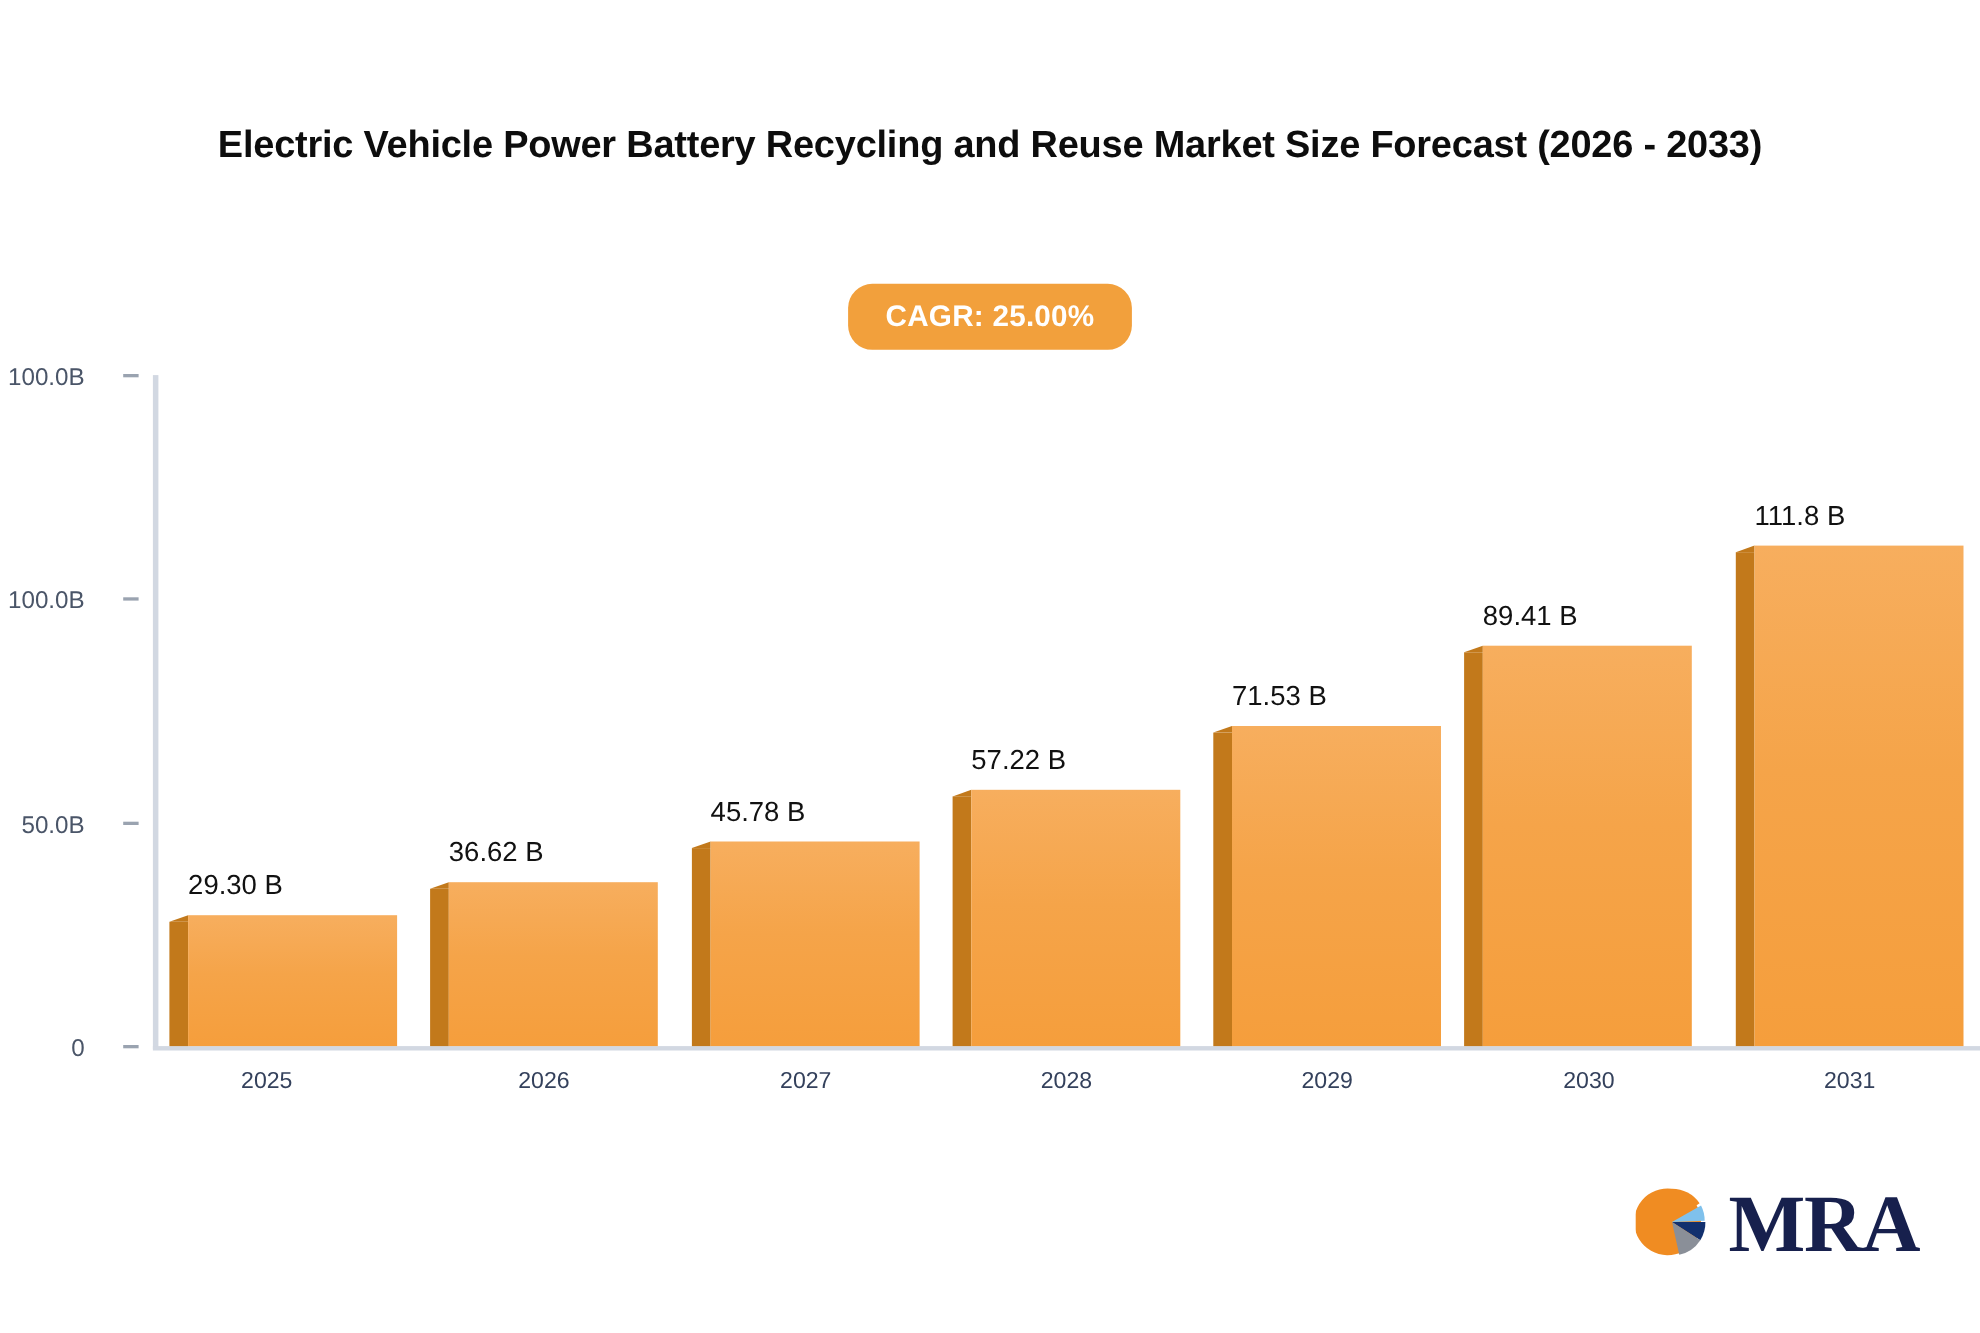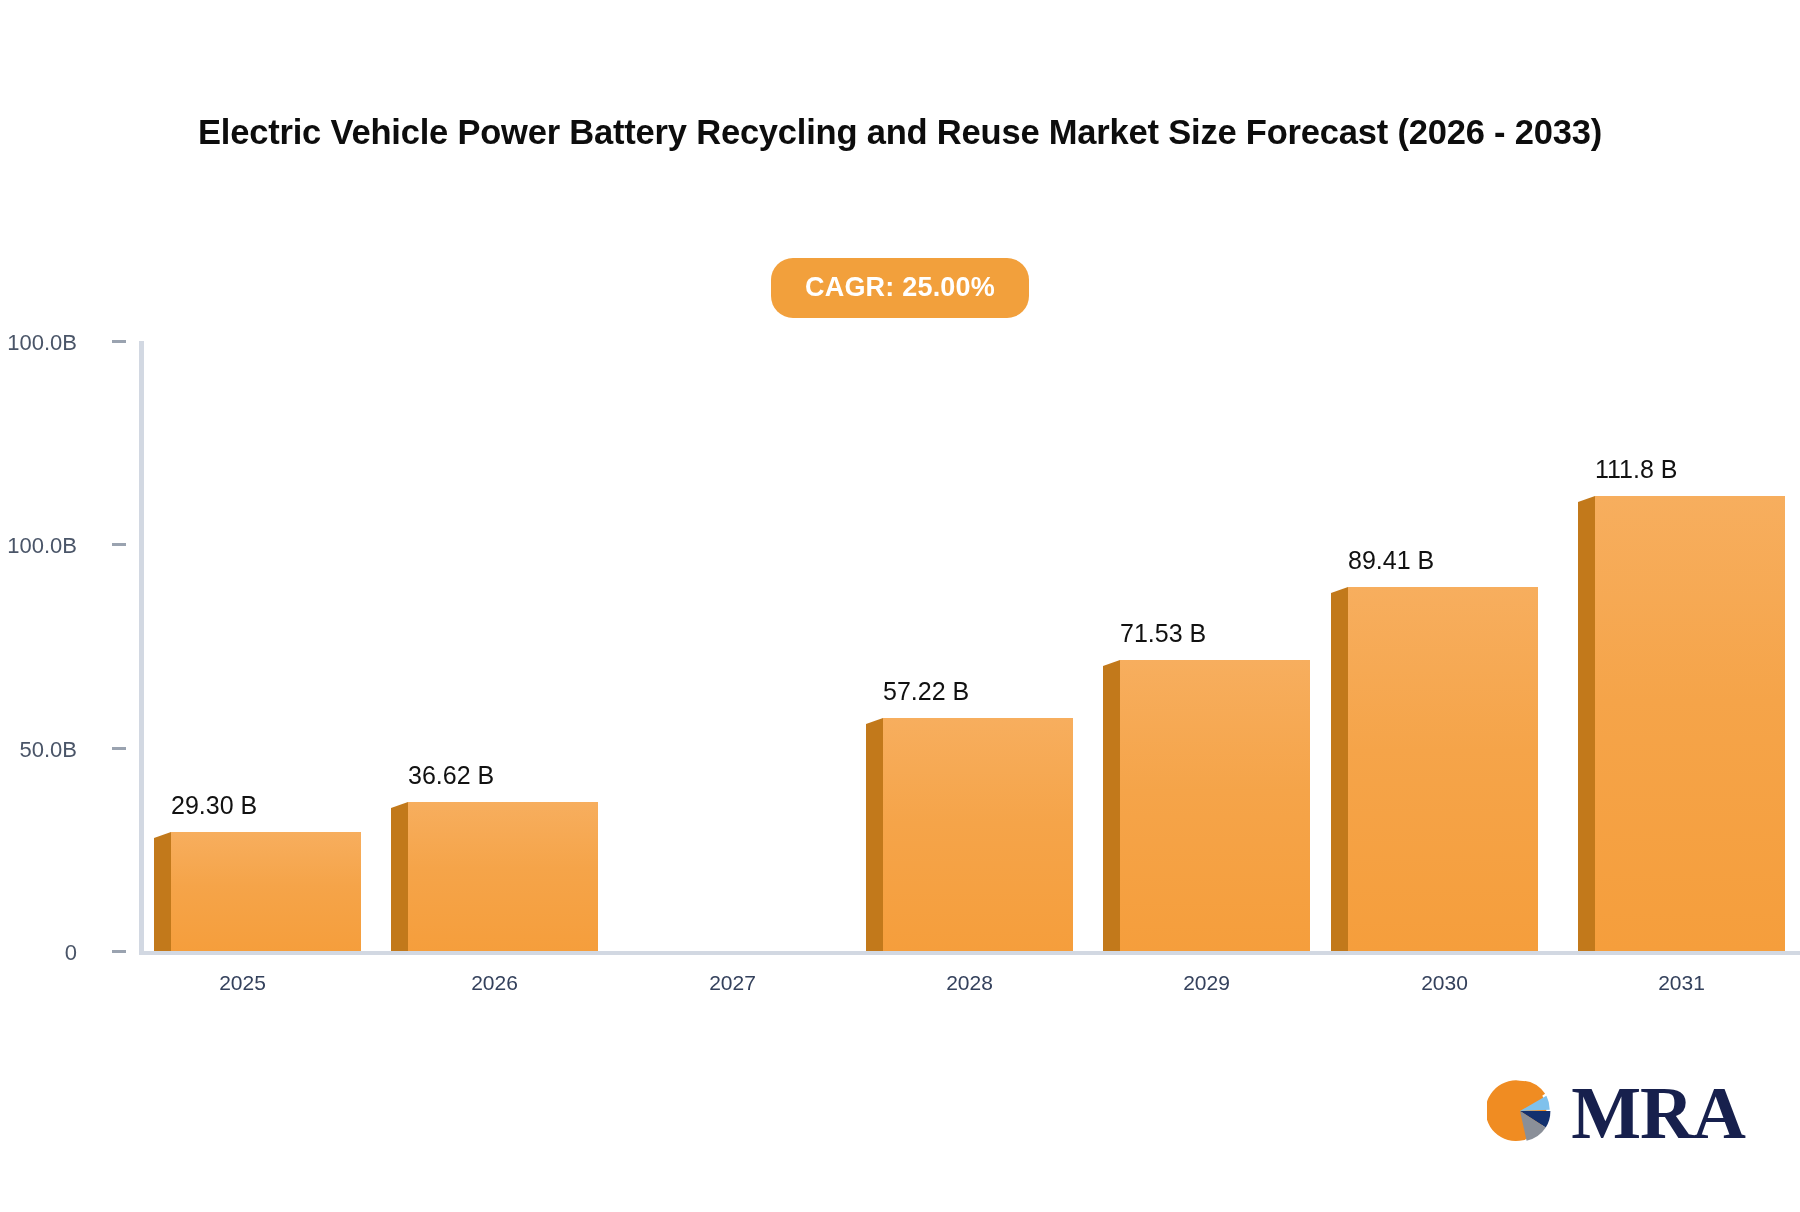--- a/index.html
+++ b/index.html
@@ -220,20 +220,26 @@
           <div class="bar-side" style="height: 113px;"></div>
           <div style="position: absolute; left: 0px; bottom: 113px; width: 0px; height: 0px; border-left: 17px solid transparent; border-bottom: 6px solid rgb(194, 121, 27);"></div>
           <div class="bar-face" style="width: 190px; height: 119px;"></div>
           <div class="bar-label" style="bottom: 131px; left: 17px; width: 190px;">29.30 B</div>
         </div>
         <div class="bar-3d" style="left: 252px; width: 207px; height: 129px;">
           <div class="bar-side" style="height: 143px;"></div>
           <div style="position: absolute; left: 0px; bottom: 143px; width: 0px; height: 0px; border-left: 17px solid transparent; border-bottom: 6px solid rgb(194, 121, 27);"></div>
           <div class="bar-face" style="width: 190px; height: 149px;"></div>
           <div class="bar-label" style="bottom: 161px; left: 17px; width: 190px;">36.62 B</div>
+        </div>
+        <div class="bar-3d" style="left: 490px; width: 207px; height: 186px;">
+          <div class="bar-side" style="height: 180px;"></div>
+          <div style="position: absolute; left: 0px; bottom: 180px; width: 0px; height: 0px; border-left: 17px solid transparent; border-bottom: 6px solid rgb(194, 121, 27);"></div>
+          <div class="bar-face" style="width: 190px; height: 186px;"></div>
+          <div class="bar-label" style="bottom: 198px; left: 17px; width: 190px;">45.78 B</div>
         </div>
         <div class="bar-3d" style="left: 727px; width: 207px; height: 233px;">
           <div class="bar-side" style="height: 227px;"></div>
           <div style="position: absolute; left: 0px; bottom: 227px; width: 0px; height: 0px; border-left: 17px solid transparent; border-bottom: 6px solid rgb(194, 121, 27);"></div>
           <div class="bar-face" style="width: 190px; height: 233px;"></div>
           <div class="bar-label" style="bottom: 245px; left: 17px; width: 190px;">57.22 B</div>
         </div>
         <div class="bar-3d" style="left: 964px; width: 207px; height: 291px;">
           <div class="bar-side" style="height: 285px;"></div>
           <div style="position: absolute; left: 0px; bottom: 285px; width: 0px; height: 0px; border-left: 17px solid transparent; border-bottom: 6px solid rgb(194, 121, 27);"></div>

